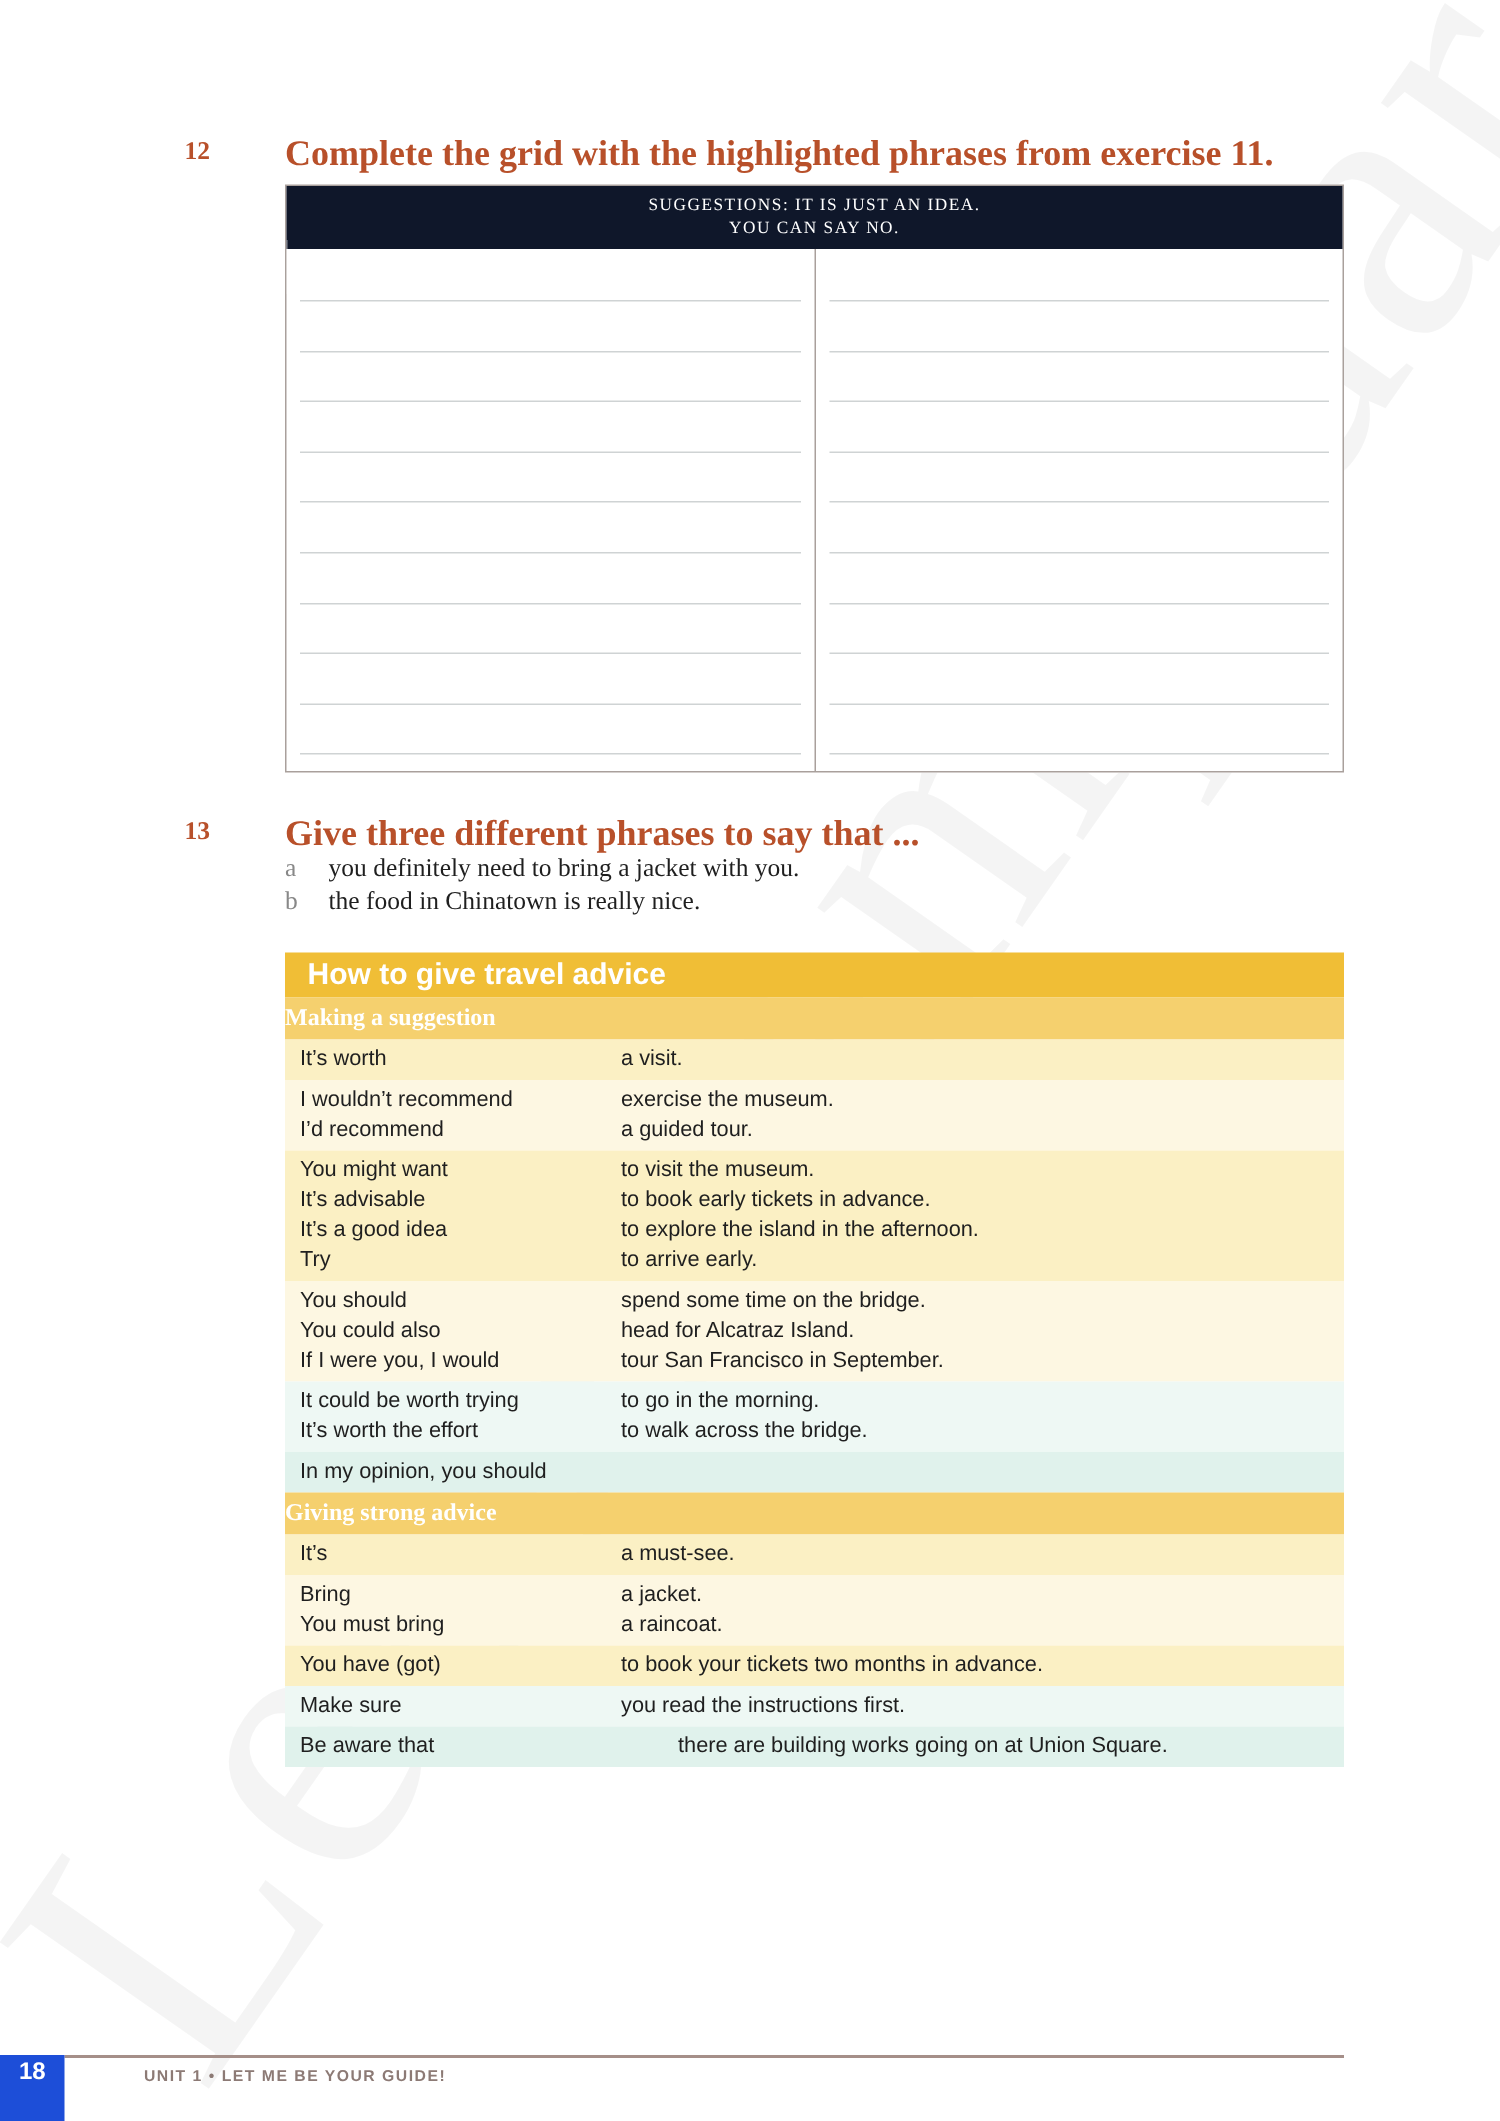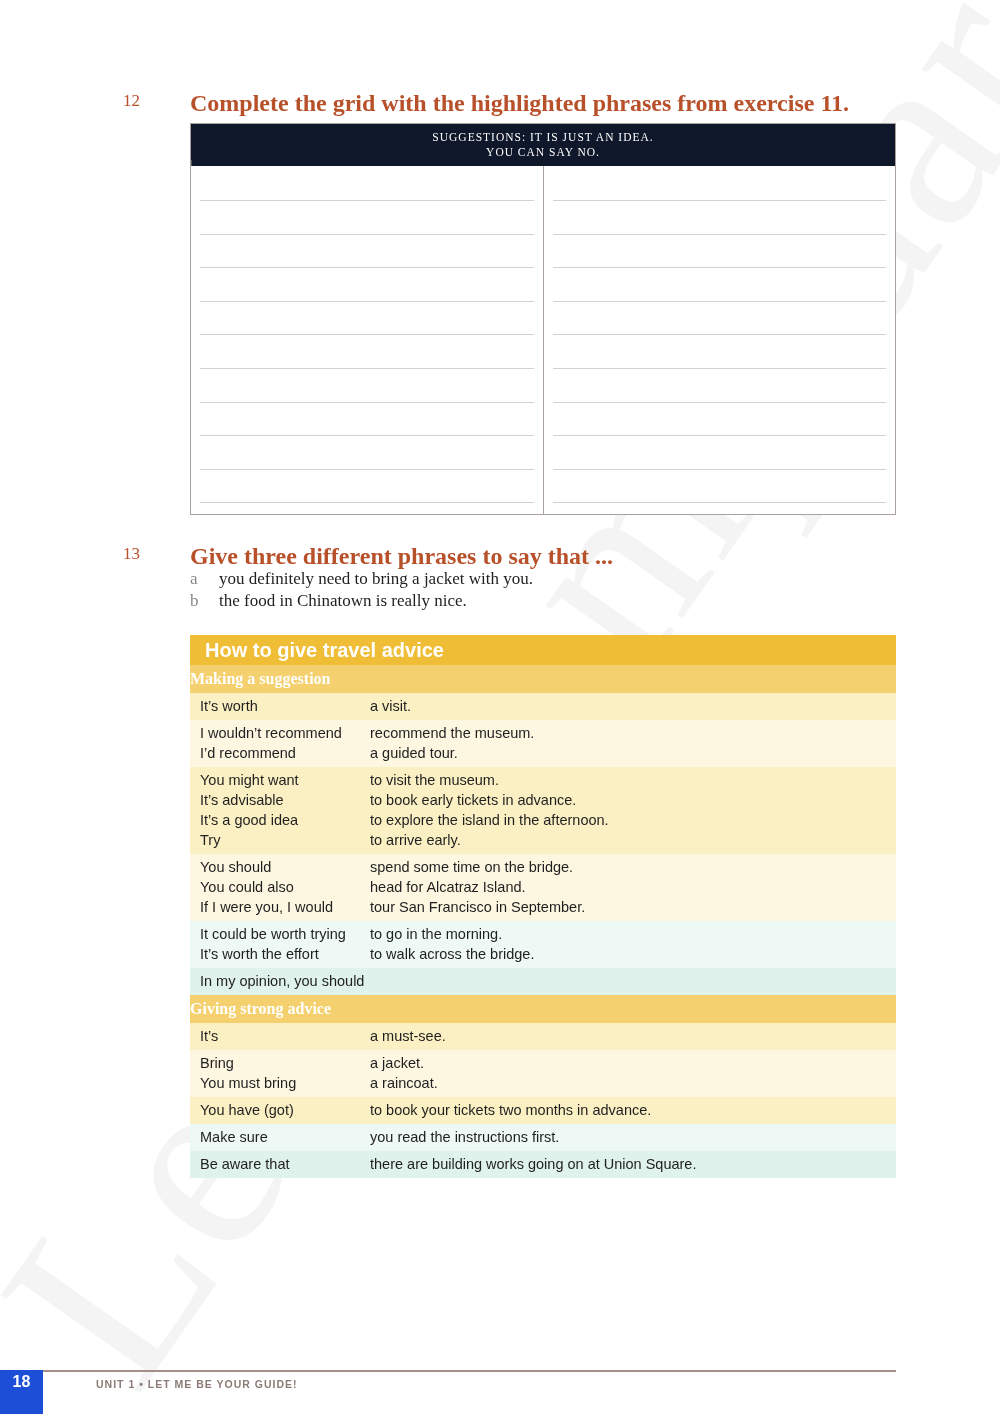--- a/index.html
+++ b/index.html
@@ -11,21 +11,21 @@
     pointer-events: none; z-index: 0;
   }
   .watermark span {
     position: absolute; left: -760px; top: -130px; width: 1520px; text-align: center;
     font-family: "Liberation Serif", serif; font-size: 260px; color: #000;
     opacity: 0.04; transform: rotate(-55deg); white-space: nowrap; letter-spacing: 4px;
   }
 
   .ex-num {
     position: absolute; left: 123px; font-family: "Liberation Serif", serif;
-    font-weight: normal; font-size: 17px; color: #b8502a;
+    font-weight: bold; font-size: 17px; color: #b8502a;
   }
   .ex-title {
     position: absolute; left: 190px; font-family: "Liberation Serif", serif;
     font-weight: bold; font-size: 24px; color: #b8502a; white-space: nowrap;
   }
 
   
   .grid12 {
     position: absolute; left: 190px; top: 123px; width: 706px; height: 392px;
     border: 1.5px solid #a9a09c; background: #fff; z-index: 1;
@@ -54,28 +54,28 @@
   .advice { position: absolute; left: 190px; top: 635px; width: 706px; z-index: 1; font-size: 14.5px; }
   .advice .title {
     height: 30px; line-height: 30px; background: #f0be36; color: #fff; font-weight: bold;
     padding-left: 15px; font-size: 20px;
   }
   .advice .sub {
     height: 28px; line-height: 28px; background: #f5d06e; color: #fff; font-weight: bold;
     font-family: "Liberation Serif", serif; font-size: 16px;
   }
   .advice .row { display: flex; padding: 3px 0 4px 0; }
-  .advice .row .l { width: 180px; padding-left: 10px; }
+  .advice .row .l { width: 224px; padding-left: 10px; }
   .advice .row .r { flex: 1; }
   .advice .row .ln { height: 20px; line-height: 20px; white-space: nowrap; }
 
   .bg-y1 { background: #fbf0c4; }
   .bg-y2 { background: #fdf7e2; align-items: flex-end; }
   .bg-t1 { background: #eef8f4; }
-  .bg-t2 { background: #e0f2ec; }
+  .bg-t2 { background: #e0f2ec; gap: 38px; }
 
   
   .footer-line { position: absolute; left: 43px; top: 1370px; width: 853px; height: 1.5px; background: #a58f89; }
   .page-box {
     position: absolute; left: 0; top: 1370px; width: 43px; height: 44px; background: #1d4ed8;
     color: #fff; font-weight: bold; font-size: 16px; text-align: center; padding-top: 3px;
   }
   .footer-text {
     position: absolute; left: 96px; top: 1378px; font-size: 10.5px; letter-spacing: 1px;
     color: #8c7a75; font-weight: bold;
@@ -153,21 +153,21 @@
       <div class="r">
         <div class="ln">a visit.</div>
       </div>
     </div>
     <div class="row bg-y2">
       <div class="l">
         <div class="ln">I wouldn’t recommend</div>
         <div class="ln">I’d recommend</div>
       </div>
       <div class="r">
-        <div class="ln">recommend the museum.</div>
+        <div class="ln">exercise the museum.</div>
         <div class="ln">a guided tour.</div>
       </div>
     </div>
     <div class="row bg-y1">
       <div class="l">
         <div class="ln">You might want</div>
         <div class="ln">It’s advisable</div>
         <div class="ln">It’s a good idea</div>
         <div class="ln">Try</div>
       </div>

